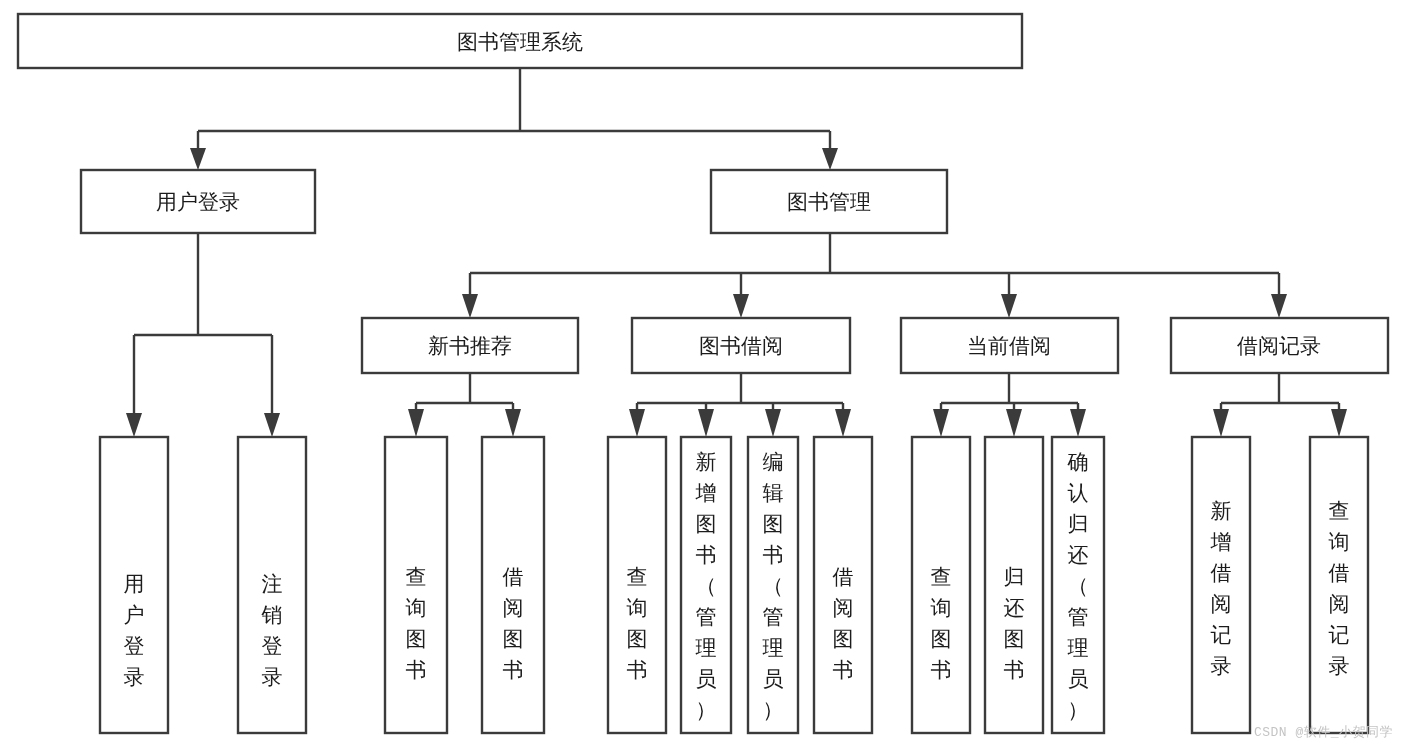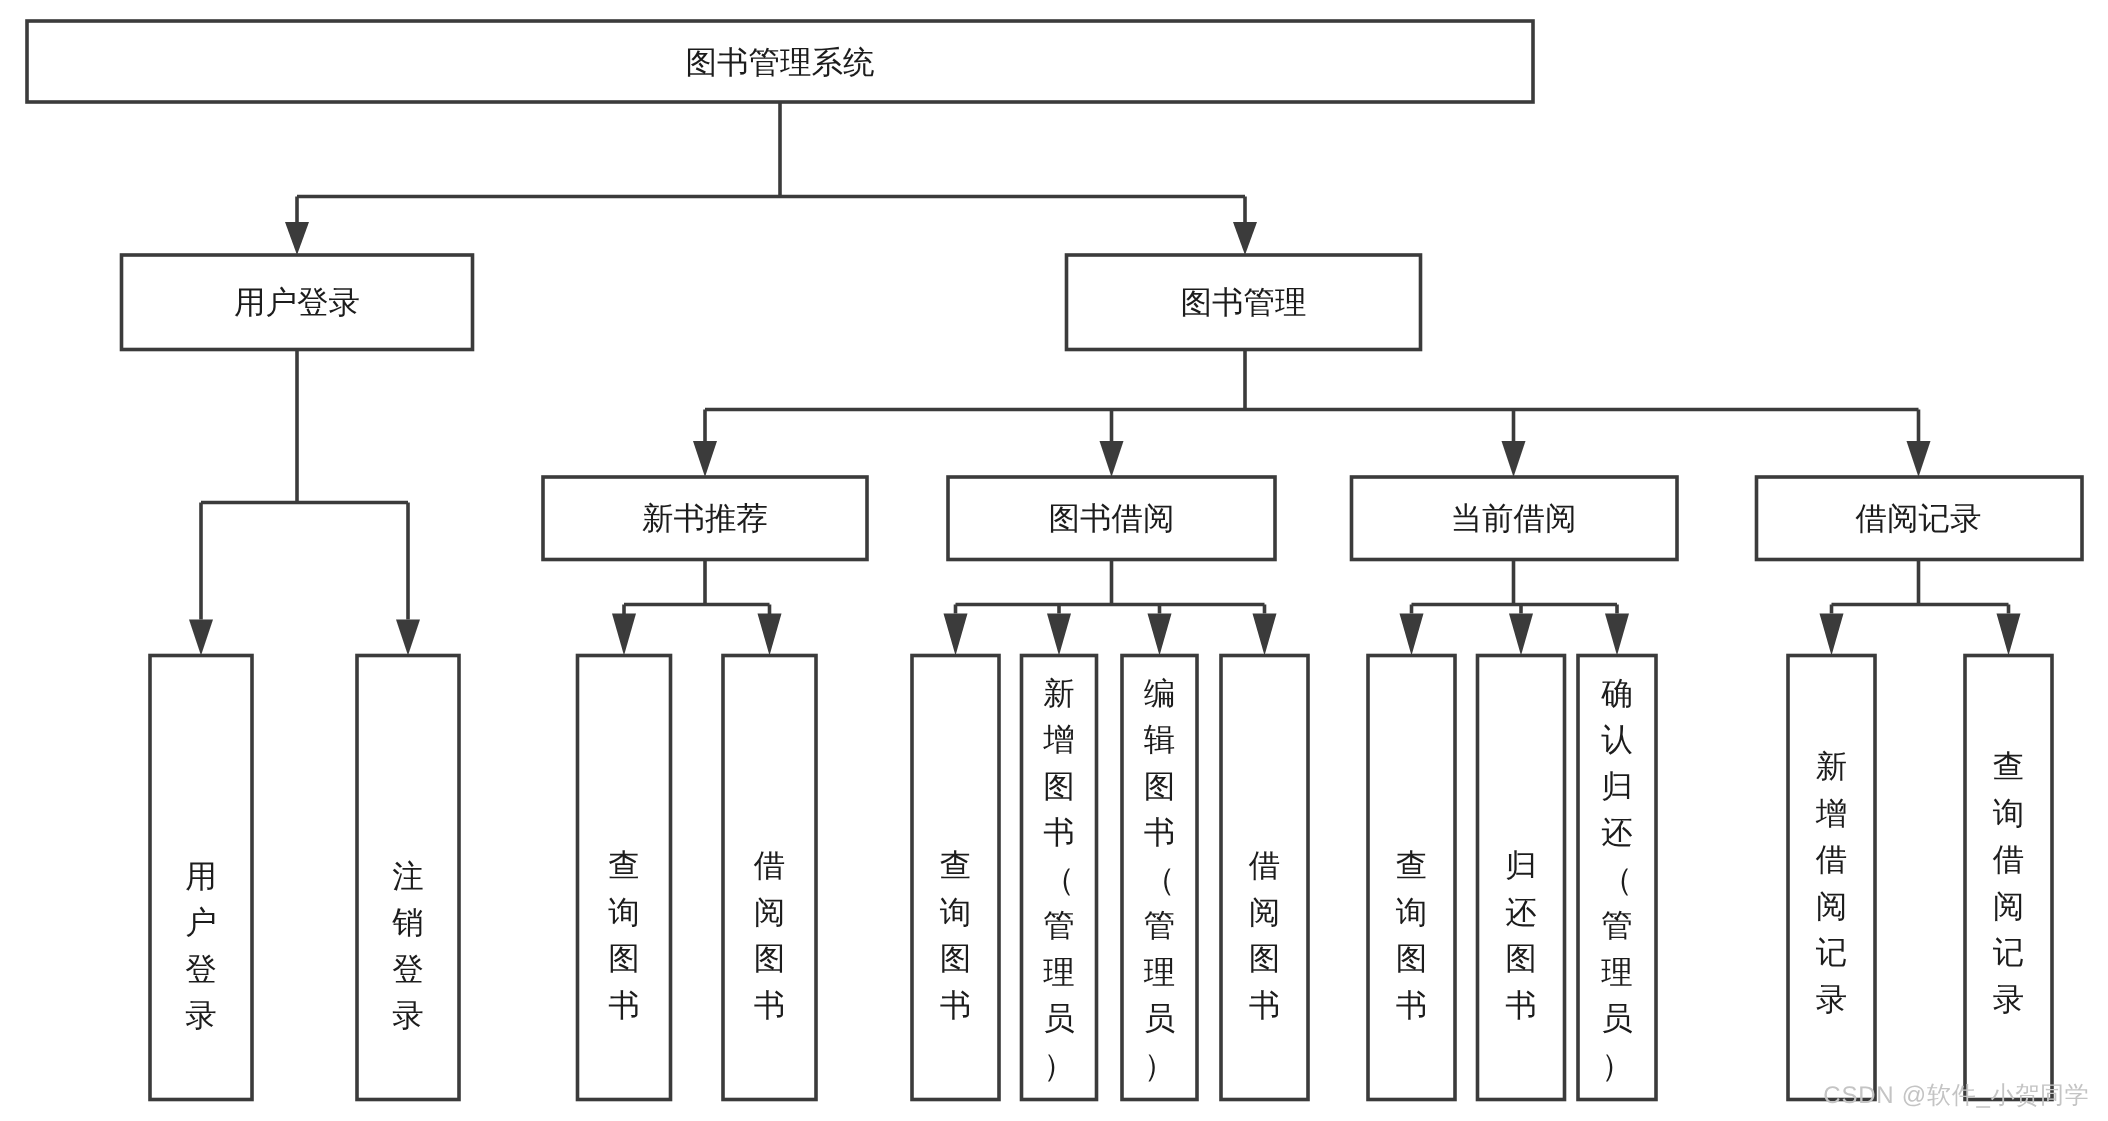--- a/index.html
+++ b/index.html
@@ -46,22 +46,22 @@
     font-size: 21px;
   }
   .label-v {
     font-size: 21px;
     text-anchor: middle;
   }
   .watermark {
     position: absolute;
     right: 12px;
     bottom: 6px;
-    font-family: Liberation Sans, sans-serif;
-    font-size: 16px;
+    font-family: Liberation Mono, monospace;
+    font-size: 13px;
     color: #c4c4c4;
     letter-spacing: 0.5px;
     white-space: nowrap;
     user-select: none;
   }
 </style>
 </head>
 <body>
 
 <div id="diagram-root">

